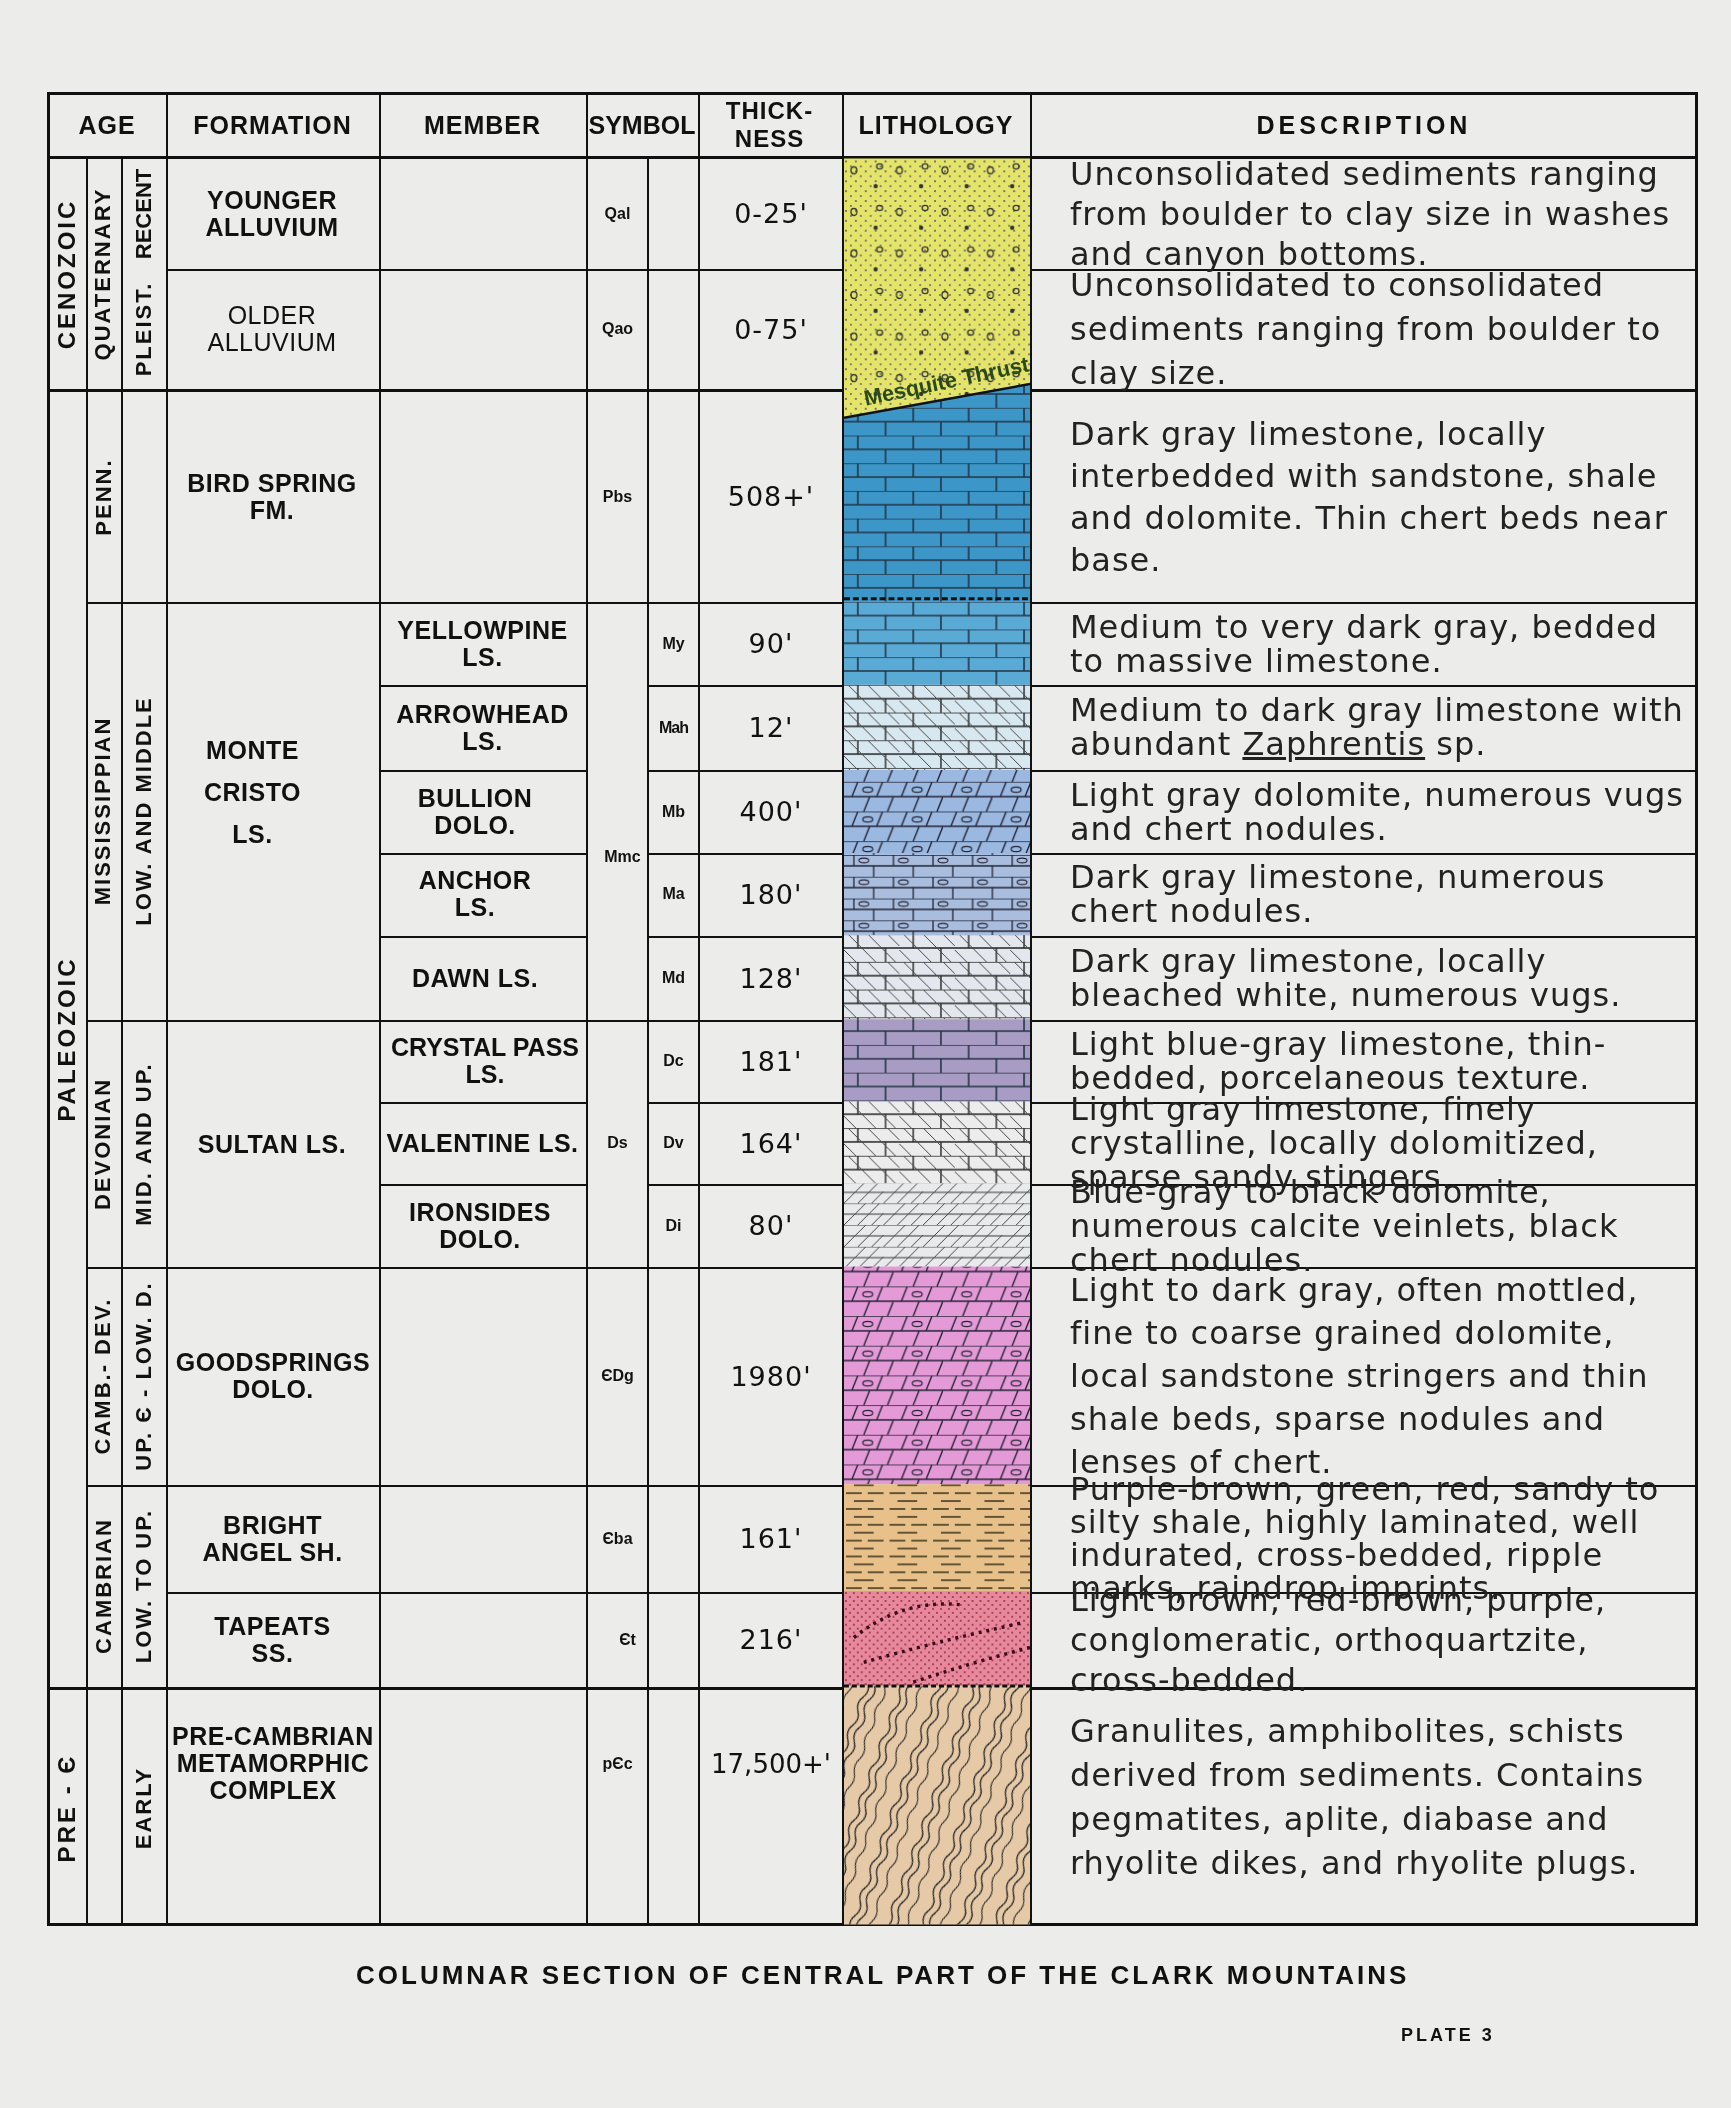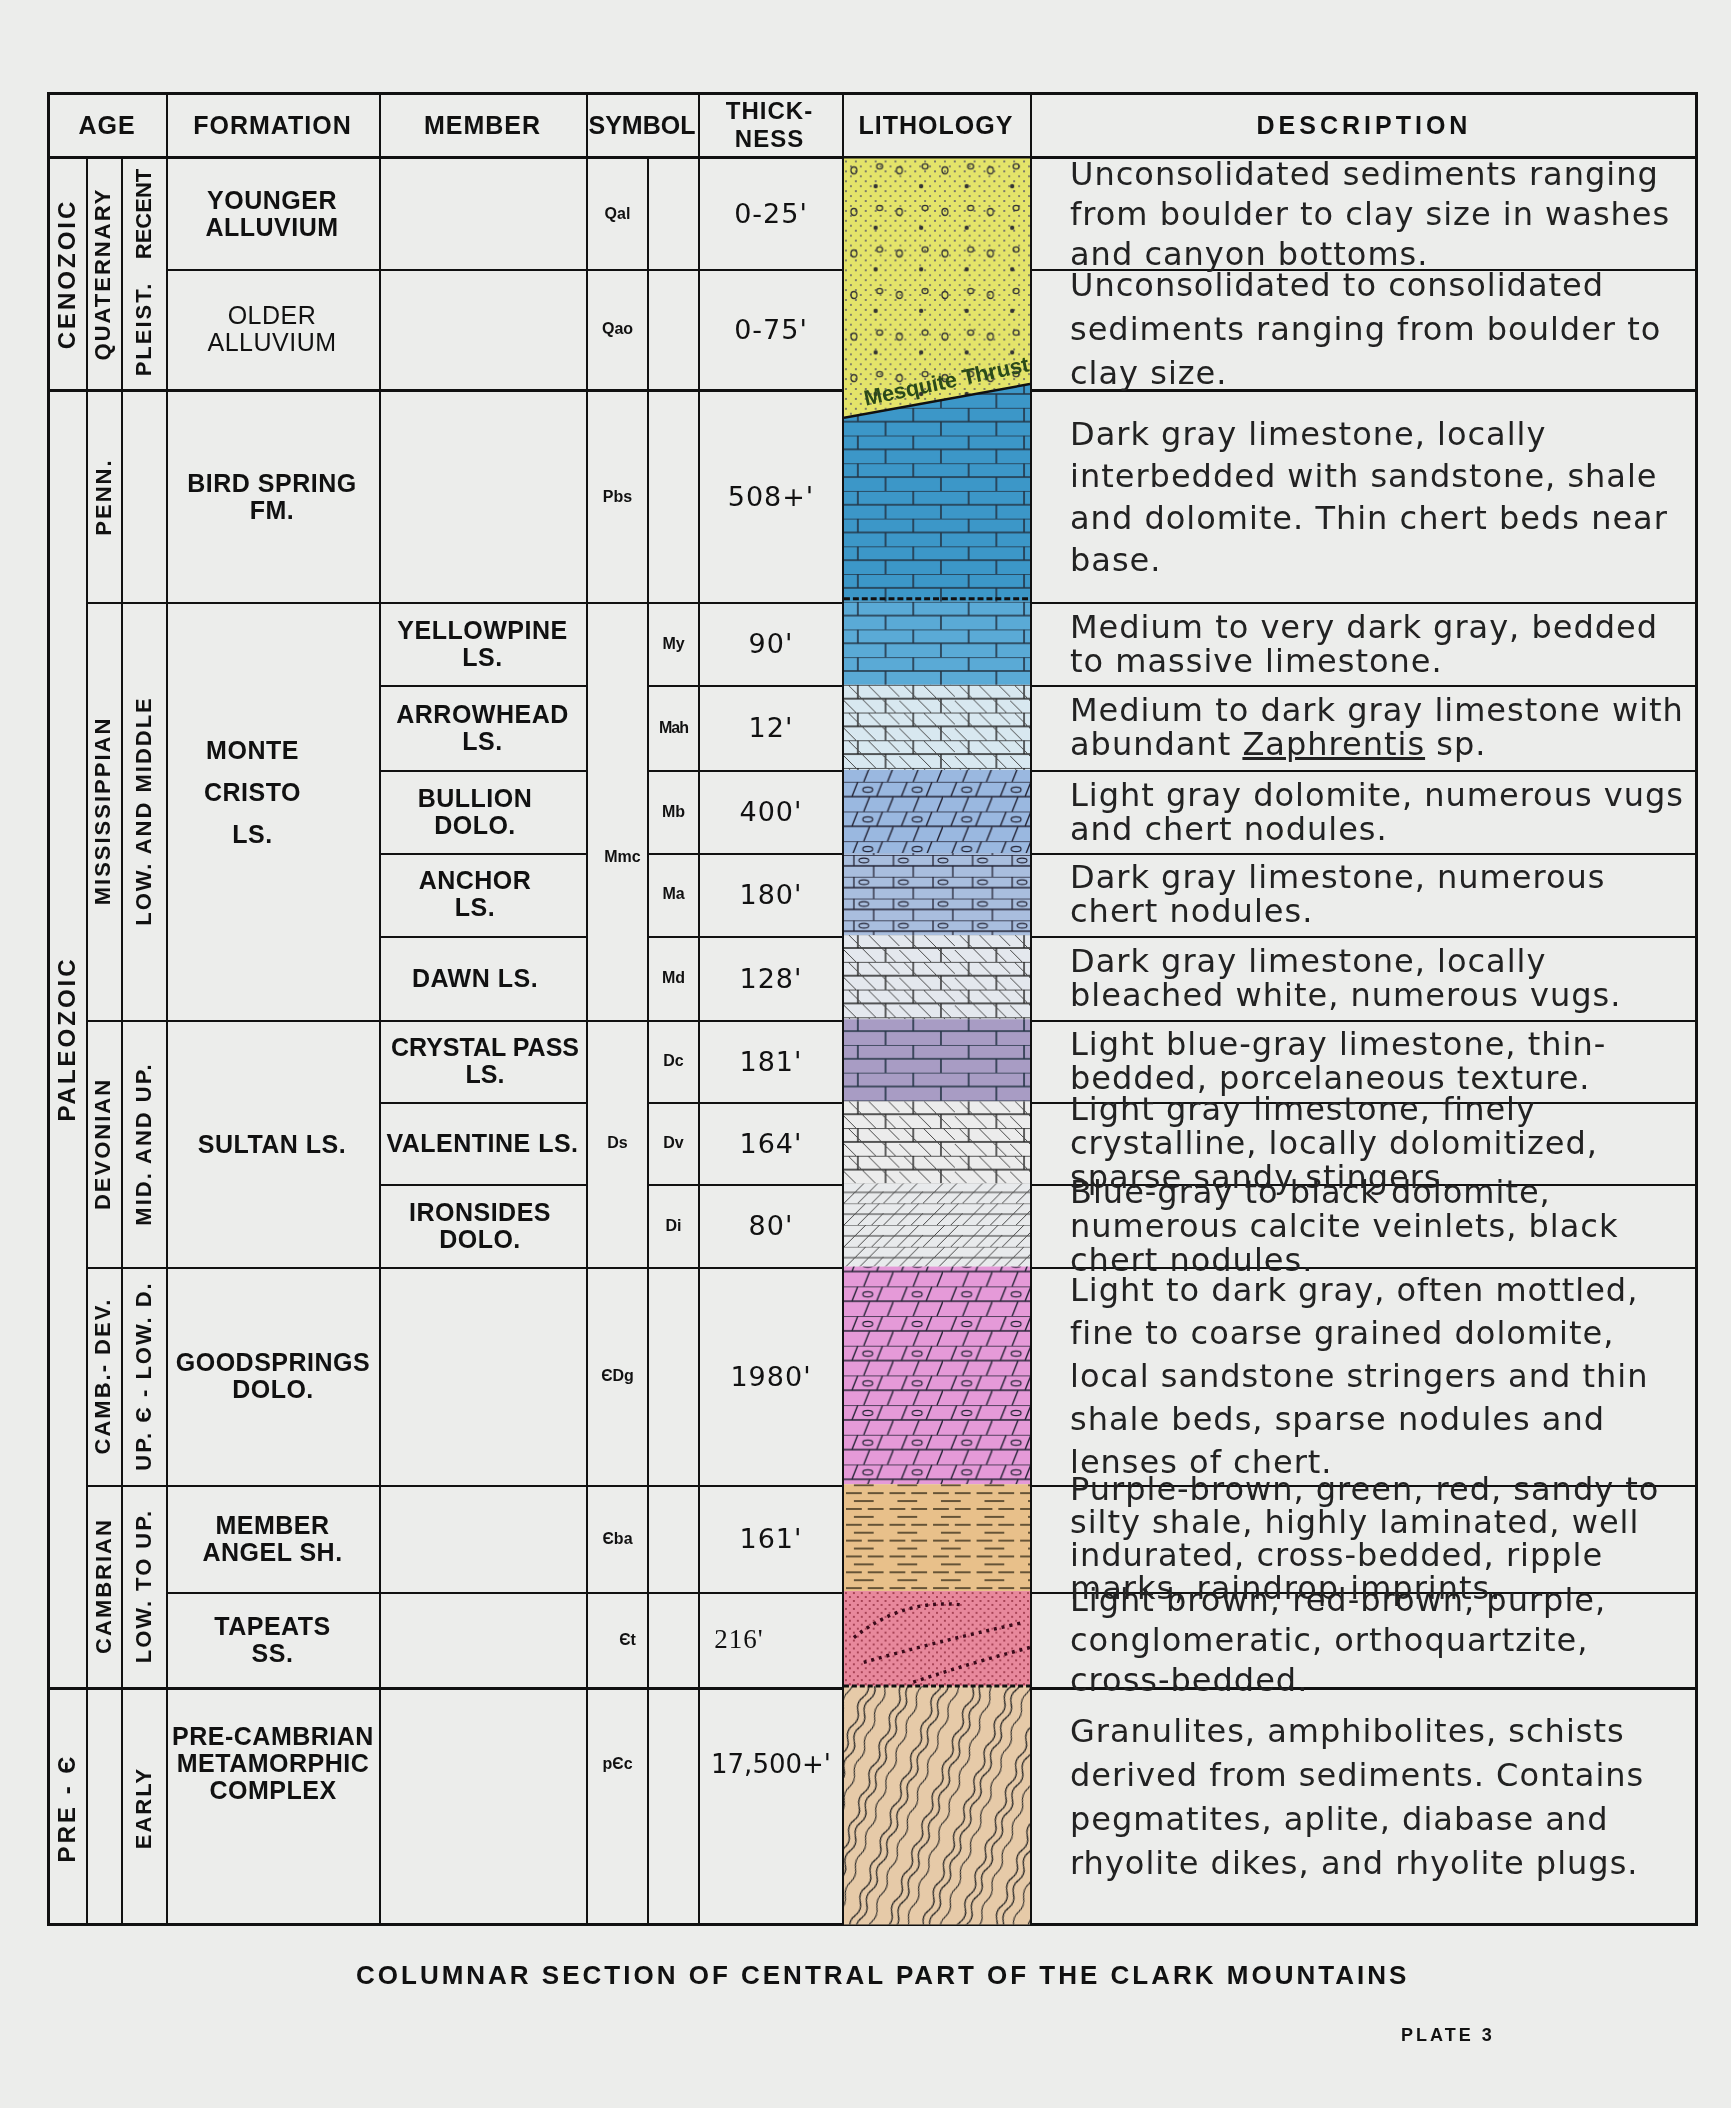--- a/index.html
+++ b/index.html
@@ -130,21 +130,21 @@
 <div class="rot sm" style="left:121px;top:1689px;width:46px;height:237px;">
       <span>EARLY</span>
     </div>
 
 <div class="cell fm" style="left:173px;top:158px;width:198px;height:111px;">YOUNGER ALLUVIUM</div>
 <div class="cell fm" style="left:173px;top:391px;width:198px;height:211px;">BIRD SPRING FM.</div>
 <div class="cell fm" style="left:173px;top:269px;width:198px;height:120px;font-weight:normal;">OLDER ALLUVIUM</div>
 <div class="cell fm" style="left:198px;top:693px;width:109px;height:198px;line-height:42px;">MONTE CRISTO LS.</div>
 <div class="cell fm" style="left:173px;top:1020px;width:198px;height:248px;">SULTAN LS.</div>
 <div class="cell fm" style="left:170px;top:1267px;width:206px;height:218px;">GOODSPRINGS DOLO.</div>
-<div class="cell fm" style="left:198px;top:1485px;width:149px;height:107px;">MEMBER ANGEL SH.</div>
+<div class="cell fm" style="left:198px;top:1485px;width:149px;height:107px;">BRIGHT ANGEL SH.</div>
 <div class="cell fm" style="left:198px;top:1592px;width:149px;height:95px;">TAPEATS SS.</div>
 <div class="cell fm" style="left:168px;top:1689px;width:210px;height:149px;">PRE-CAMBRIAN METAMORPHIC COMPLEX</div>
 
 <div class="cell fm" style="left:381px;top:602px;width:203px;height:83px;">YELLOWPINE LS.</div>
 <div class="cell fm" style="left:381px;top:685px;width:203px;height:85px;">ARROWHEAD LS.</div>
 <div class="cell fm" style="left:396px;top:770px;width:158px;height:83px;">BULLION DOLO.</div>
 <div class="cell fm" style="left:396px;top:853px;width:158px;height:82px;">ANCHOR LS.</div>
 <div class="cell fm" style="left:396px;top:936px;width:158px;height:84px;">DAWN LS.</div>
 <div class="cell fm" style="left:381px;top:1020px;width:208px;height:82px;letter-spacing:0;">CRYSTAL PASS LS.</div>
 <div class="cell fm" style="left:381px;top:1102px;width:203px;height:82px;">VALENTINE LS.</div>
@@ -175,21 +175,21 @@
 <div class="cell thk" style="left:700px;top:602px;width:142px;height:83px;">90'</div>
 <div class="cell thk" style="left:700px;top:685px;width:142px;height:85px;">12'</div>
 <div class="cell thk" style="left:700px;top:770px;width:142px;height:83px;">400'</div>
 <div class="cell thk" style="left:700px;top:853px;width:142px;height:82px;">180'</div>
 <div class="cell thk" style="left:700px;top:936px;width:142px;height:84px;">128'</div>
 <div class="cell thk" style="left:700px;top:1020px;width:142px;height:82px;">181'</div>
 <div class="cell thk" style="left:700px;top:1102px;width:142px;height:82px;">164'</div>
 <div class="cell thk" style="left:700px;top:1184px;width:142px;height:83px;">80'</div>
 <div class="cell thk" style="left:700px;top:1267px;width:142px;height:218px;">1980'</div>
 <div class="cell thk" style="left:700px;top:1485px;width:142px;height:107px;">161'</div>
-<div class="cell thk" style="left:668px;top:1592px;width:142px;height:95px;font-family:Liberation Serif, serif;">216'</div>
+<div class="cell thk" style="left:700px;top:1592px;width:142px;height:95px;">216'</div>
 <div class="cell thk" style="left:700px;top:1689px;width:142px;height:149px;font-size:26px;letter-spacing:0;">17,500+'</div>
 
 <svg style="position:absolute;left:844px;top:158px;" width="186" height="1767" viewBox="0 0 188 1785">
   <defs>
     <pattern id="dots" width="10" height="10" patternUnits="userSpaceOnUse">
       <circle cx="2" cy="3" r="1" fill="#556"></circle>
           <circle cx="7" cy="8" r="0.9" fill="#556"></circle>
     </pattern>
     <pattern id="pebbles" width="46" height="42" patternUnits="userSpaceOnUse">
       <ellipse cx="10" cy="12" rx="3" ry="3.5" fill="none" stroke="#333" stroke-width="1.3"></ellipse>

